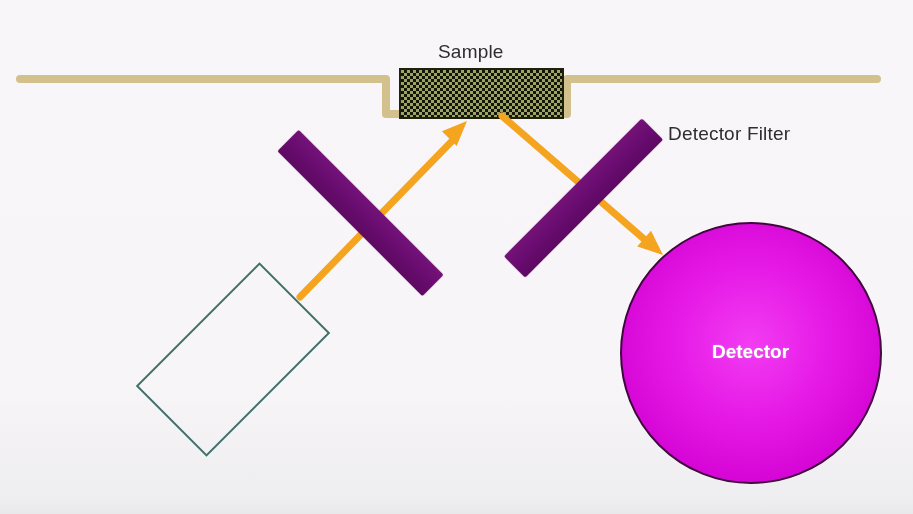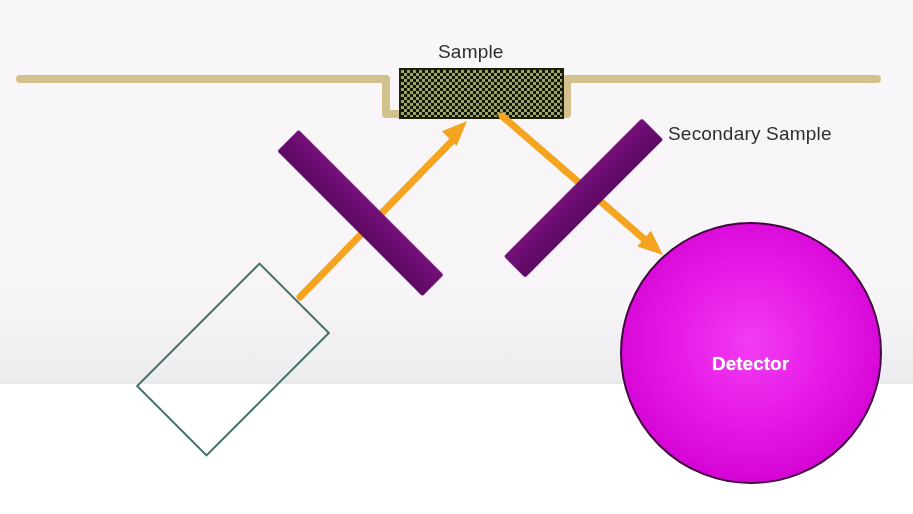--- a/index.html
+++ b/index.html
@@ -3,21 +3,21 @@
 <meta charset="utf-8">
 <style>
   html, body { margin: 0; padding: 0; }
   body {
     width: 913px; height: 514px;
     font-family: "Liberation Sans", sans-serif;
     overflow: hidden;
   }
   .stage {
     position: relative;
-    width: 913px; height: 384px;
+    width: 913px; height: 514px;
     background: linear-gradient(180deg, #f8f6f8 0%, #f7f5f7 75%, #eeedf0 97%, #e9e8eb 100%);
   }
   .layer {
     position: absolute; left: 0; top: 0;
     width: 913px; height: 514px;
     pointer-events: none;
   }
   .tray-layer { z-index: 1; }
   .beam-layer { z-index: 3; }
 
@@ -84,21 +84,21 @@
   .lbl-light {
     color: #ffffff;
     font-weight: bold;
     font-size: 19px;
     text-shadow: 0 0 2px rgba(255,255,255,0.45), 0 0 1px rgba(60,60,60,0.35);
   }
   .lbl-sample          { left: 438px; top: 41px; }
   .lbl-primary-filter  { left: 165px; top: 121px; }
   .lbl-secondary-filter{ left: 668px; top: 123px; }
   .lbl-xray-source     { left: 186px; top: 340px; font-size: 20px; }
-  .lbl-detector        { left: 712px; top: 341px; margin-top: 12px; }
+  .lbl-detector        { left: 712px; top: 341px; }
 </style>
 </head>
 <body>
 
 <div class="stage">
 
   <svg class="layer tray-layer" viewBox="0 0 913 514" xmlns="http://www.w3.org/2000/svg">
     <polyline points="20,79 386,79 386,114 567,114 567,79 877,79" fill="none" stroke="#d2c18c" stroke-width="8" stroke-linecap="round" stroke-linejoin="round"></polyline>
   </svg>
 
@@ -112,16 +112,16 @@
     <line x1="502" y1="116" x2="644" y2="239" stroke="#f5a41f" stroke-width="7" stroke-linecap="round"></line>
     <polygon points="663,255 637.2,246.5 651.0,230.7" fill="#f5a41f"></polygon>
   </svg>
 
   <div class="filter-bar filter-primary"></div>
   <div class="filter-bar filter-secondary"></div>
 
   <div class="xray-source"></div>
 
   <div class="lbl lbl-dark lbl-sample">Sample</div>
-  <div class="lbl lbl-dark lbl-secondary-filter">Secondary Sample</div>
+  <div class="lbl lbl-dark lbl-secondary-filter">Detector Filter</div>
   <div class="lbl lbl-light lbl-detector">Detector</div>
 
 </div>
 
 </body></html>

